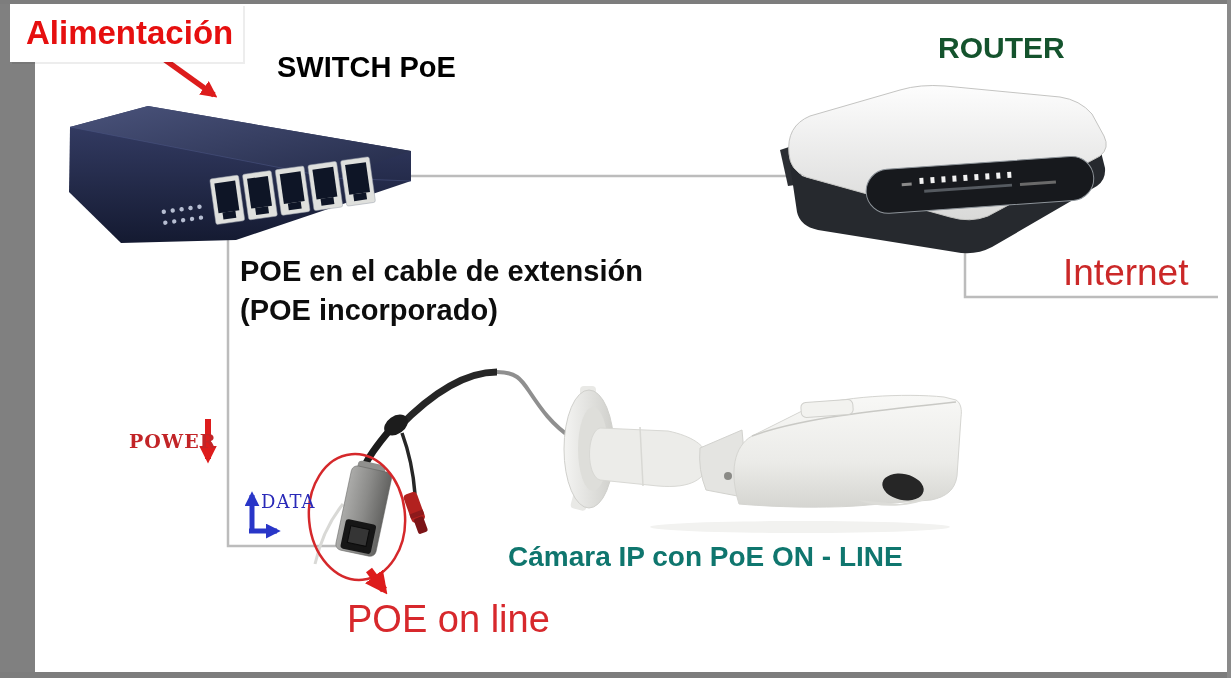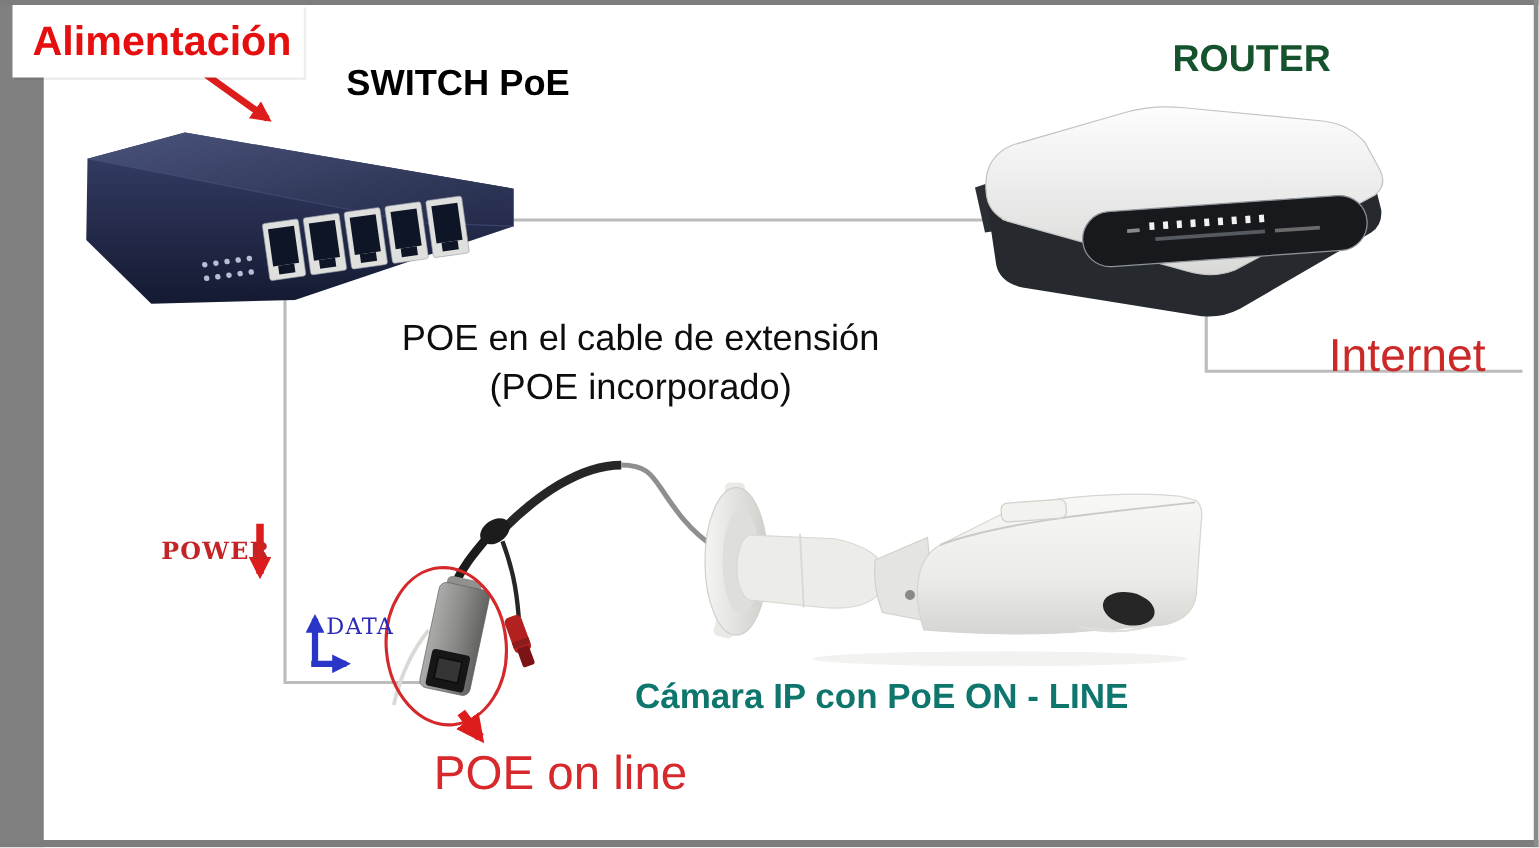--- a/index.html
+++ b/index.html
@@ -11,23 +11,23 @@
   .frame-left{left:0;top:0;width:35px;height:678px;background:#808080;z-index:2;}
   .frame-bottom{left:0;top:672px;width:1231px;height:6px;}
   .frame-right{left:1227px;top:0;width:4px;height:678px;background:#8a8a8a;}
   svg{position:absolute;left:0;top:0;z-index:1;}
   .lbl{position:absolute;white-space:nowrap;z-index:3;}
   .lbl-alimentacion{left:10px;top:4px;width:233px;height:58px;background:#ffffff;
       color:#e60f0f;font-weight:bold;font-size:33px;line-height:58px;padding-left:16px;
       box-sizing:border-box;box-shadow:2px 2px 0 rgba(0,0,0,0.07);}
   .lbl-switch{left:277px;top:31px;font-weight:bold;font-size:29px;color:#000000;margin-top:20px;}
   .lbl-router{left:938px;top:31px;font-weight:bold;font-size:30px;color:#14532d;}
-  .lbl-poe-ext{left:240px;top:252px;width:545px;text-align:center;font-weight:normal;
+  .lbl-poe-ext{left:240px;top:252px;width:545px;font-weight:bold;
       font-size:29px;line-height:39px;color:#0d0d0d;}
-  .lbl-internet{left:1063px;top:264px;font-size:37px;color:#cb2828;}
+  .lbl-internet{left:1063px;top:252px;font-size:37px;color:#cb2828;}
   .lbl-camara{left:508px;top:541px;font-weight:bold;font-size:28px;color:#0f766e;}
   .lbl-power{left:129px;top:430px;font-family:"DejaVu Serif",serif;font-weight:bold;
       font-size:19px;color:#c22427;letter-spacing:1px;}
   .lbl-data{left:261px;top:491px;font-family:"DejaVu Serif",serif;font-weight:normal;
       font-size:18px;color:#2a2ab8;letter-spacing:1px;}
   .lbl-poe-online{left:347px;top:598px;font-size:38px;color:#d7282c;text-align:right;}
 </style>
 </head>
 <body>
 

